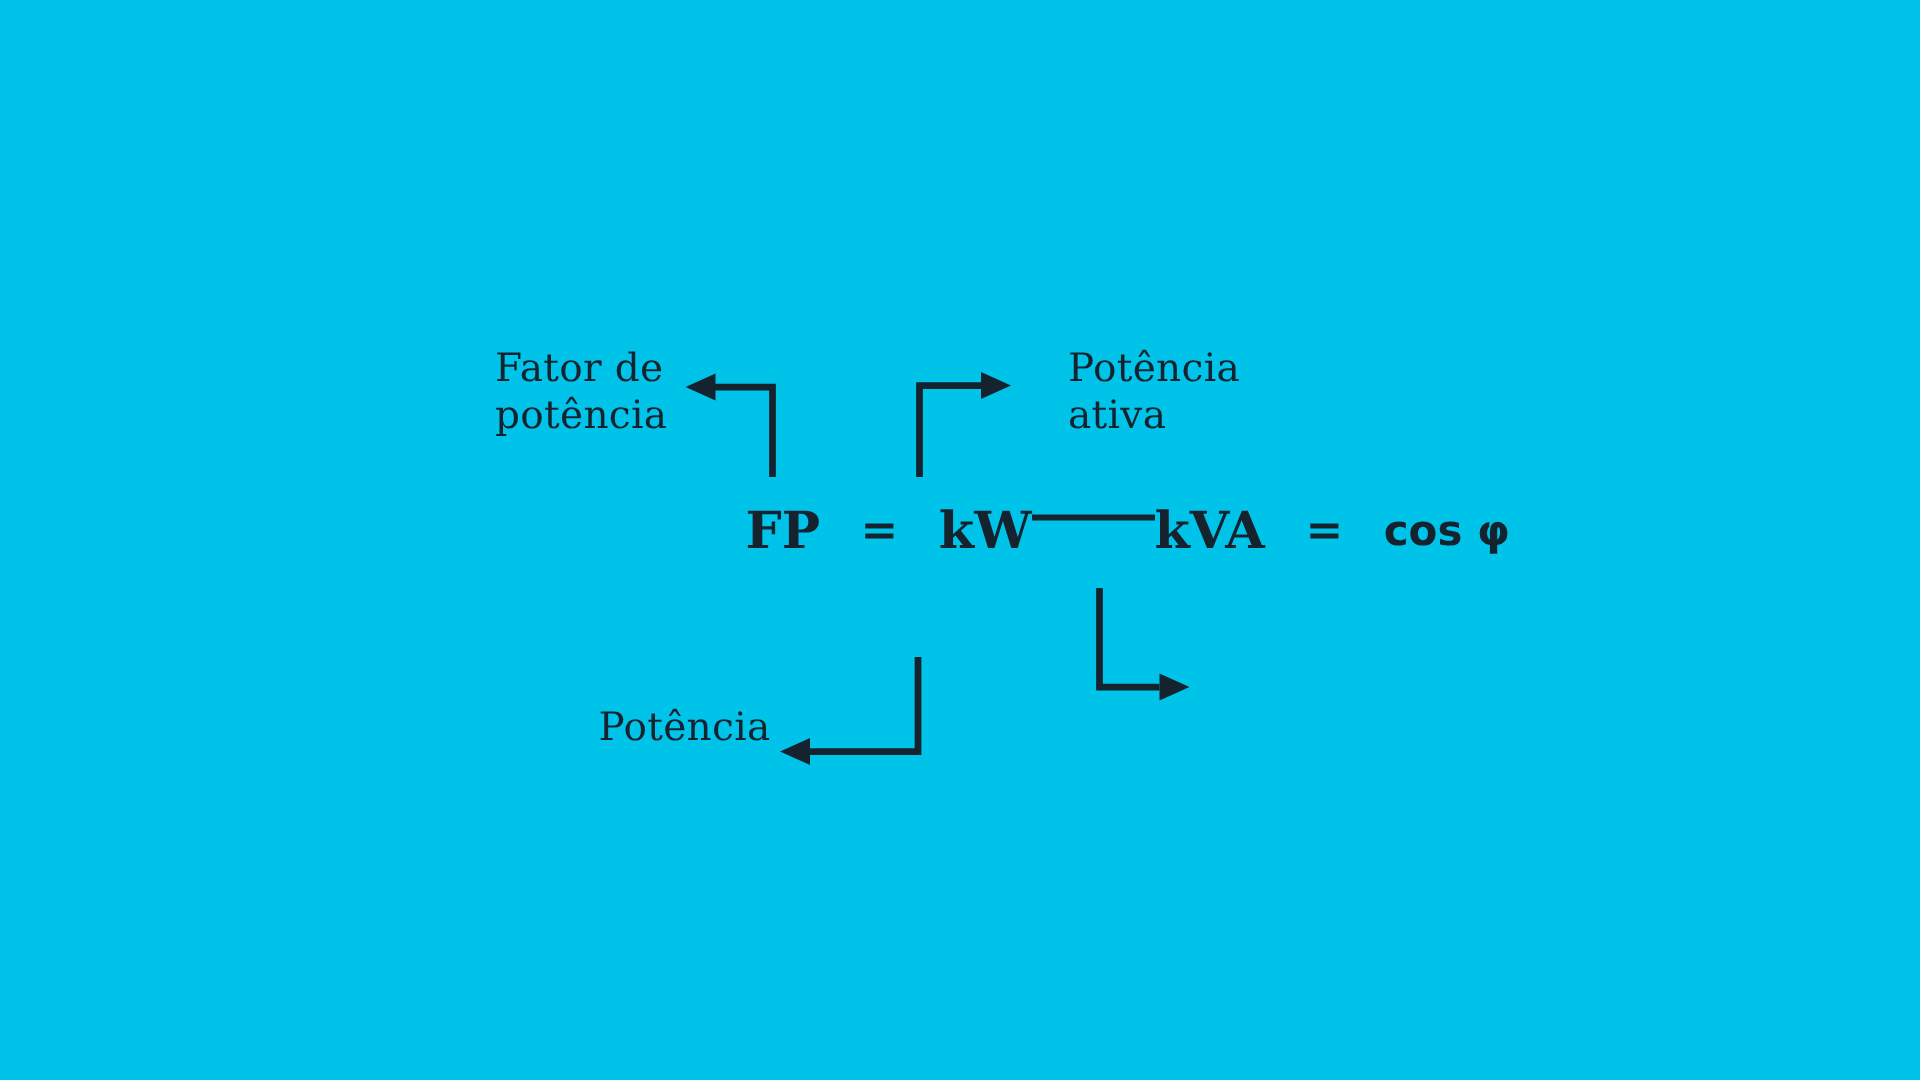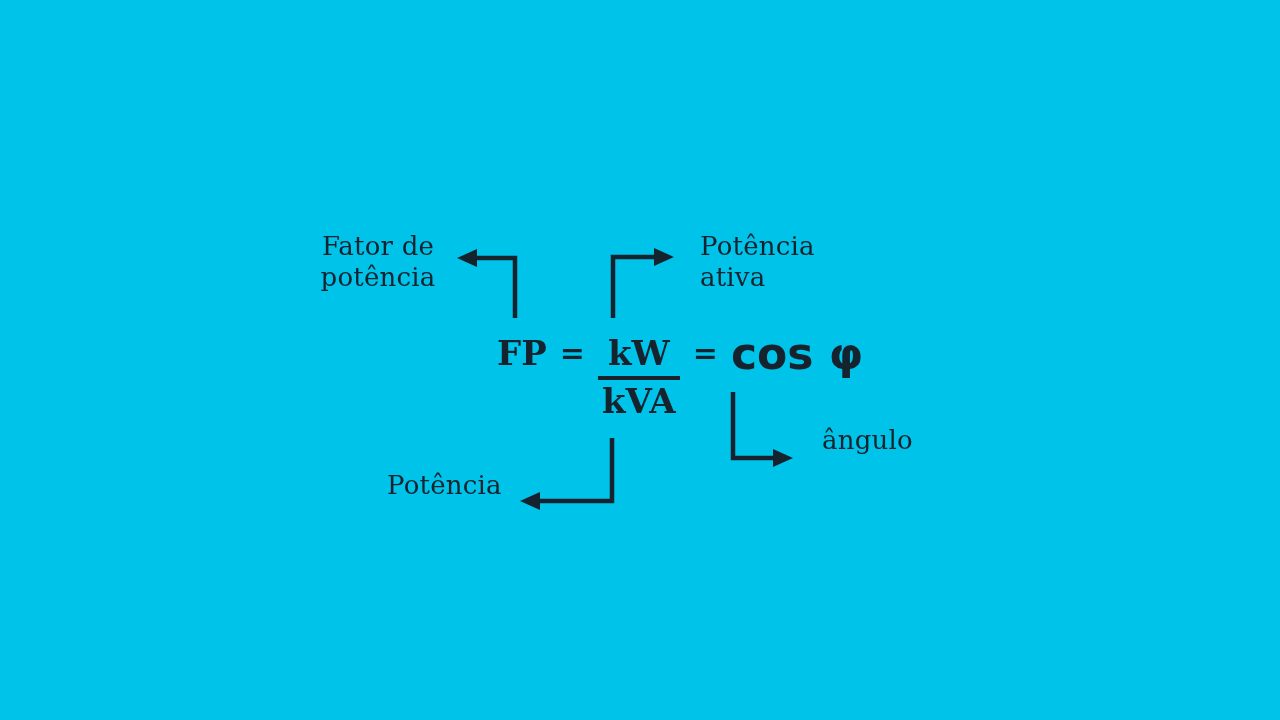--- a/index.html
+++ b/index.html
@@ -33,51 +33,51 @@
   .arrow-layer polygon {
     fill: var(--ink);
   }
   .label {
     position: absolute;
     font-size: 26px;
     line-height: 31px;
     letter-spacing: 0.2px;
     white-space: nowrap;
   }
-  .label span { display: block; }
+  .label span { display: block; margin-left: 12px; }
   .label-fator { left: 318px; top: 231px; width: 120px; text-align: center; }
   .label-ativa { left: 700px; top: 231px; text-align: left; }
   .label-aparente { left: 387px; top: 470px; text-align: left; }
   .label-cosseno { left: 822px; top: 425px; text-align: left; }
   .formula {
     position: absolute;
     left: 497px;
     top: 336px;
     display: flex;
-    align-items: flex-start;
-    gap: 13px;
+    align-items: center;
+    gap: 27px;
     font-size: 34px;
     font-weight: bold;
     line-height: 34px;
     white-space: nowrap;
   }
   .formula .eq { font-size: 30px; line-height: 34px; }
   .frac {
     display: flex;
-    flex-direction: column;
+    flex-direction: row;
     align-items: center;
   }
   .frac .bar {
     height: 4px;
     align-self: stretch;
     min-width: 82px;
     background: var(--ink);
     margin: 6px 0 4px;
   }
-  .sans { font-family: "DejaVu Sans", sans-serif; font-size: 44px; line-height: 36px; }
+  .sans { font-family: "DejaVu Sans", sans-serif; font-size: 28px; line-height: 36px; }
 </style>
 </head>
 <body>
 
 <div class="canvas">
 
   <svg class="arrow-layer" viewBox="0 0 1280 720" aria-hidden="true">
 
     <g>
       <path d="M 515 318 L 515 258 L 476 258"></path>
@@ -108,21 +108,20 @@
   <div class="label label-ativa">
     <span>Potência</span>
     <span>ativa</span>
   </div>
 
   <div class="label label-aparente">
     <span>Potência</span>
   </div>
 
   <div class="label label-cosseno">
-    <span>ângulo</span>
   </div>
 
   <div class="formula">
     <span>FP</span>
     <span class="eq">=</span>
     <div class="frac">
       <span>kW</span>
       <div class="bar"></div>
       <span>kVA</span>
     </div>

